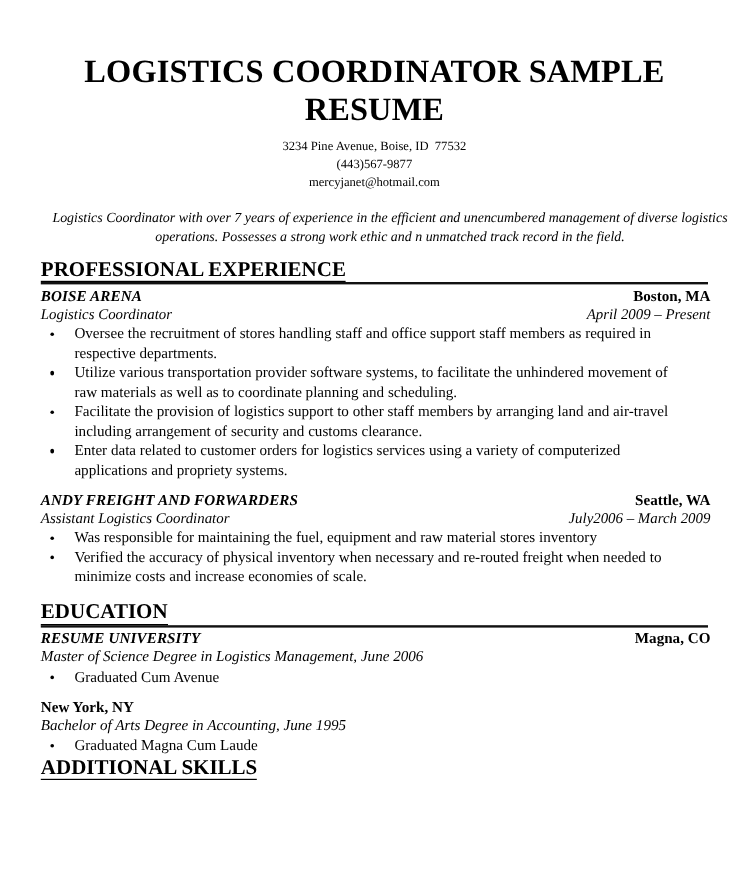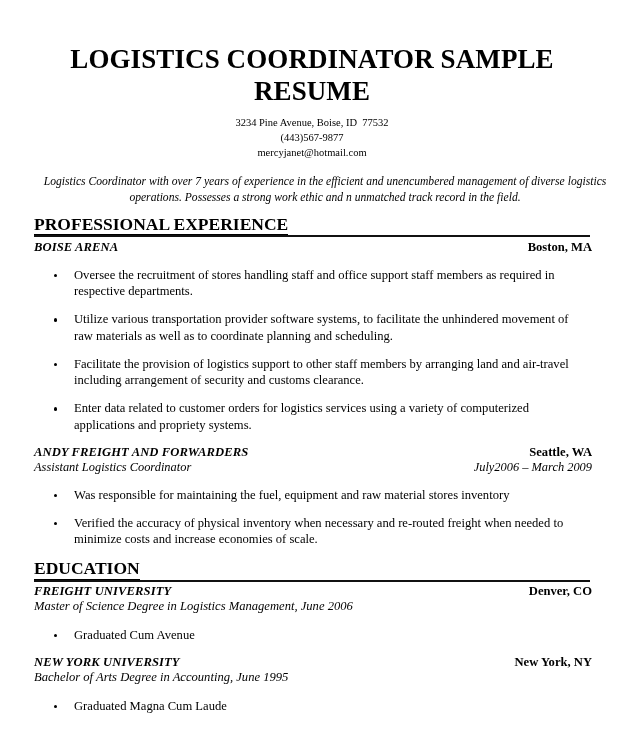--- a/index.html
+++ b/index.html
@@ -110,21 +110,21 @@
   ul.bullets {
     list-style: none;
     margin: 0;
     padding: 0;
   }
   ul.bullets li {
     position: relative;
     font-size: 12.6px;
     line-height: 1.29;
     padding-left: 28px;
-    margin: 12px;
+    margin: 0;
     max-width: 500px;
   }
   ul.bullets li::before {
     content: "";
     position: absolute;
     left: 8px;
     top: 7px;
     width: 3.4px;
     height: 3.4px;
     border-radius: 50%;
@@ -157,20 +157,24 @@
     <div>
       <span class="section-heading">PROFESSIONAL EXPERIENCE</span>
     </div>
     <hr class="section-rule">
 
     <div class="entry">
       <div class="entry-row">
         <span class="org">BOISE ARENA</span>
         <span class="location">Boston, MA</span>
       </div>
+      <div class="entry-row">
+        <span class="role">Logistics Coordinator</span>
+        <span class="dates">April 2009 – Present</span>
+      </div>
       <ul class="bullets">
         <li>Oversee the recruitment of stores handling staff and office support staff members as required in respective departments.</li>
         <li>Utilize various transportation provider software systems, to facilitate the unhindered movement of raw materials as well as to coordinate planning and scheduling.</li>
         <li>Facilitate the provision of logistics support to other staff members by arranging land and air-travel including arrangement of security and customs clearance.</li>
         <li>Enter data related to customer orders for logistics services using a variety of computerized applications and propriety systems.</li>
       </ul>
     </div>
 
     <div class="entry" style="margin-top:10px;">
       <div class="entry-row">
@@ -189,32 +193,31 @@
   </div>
 
   <div class="section" style="margin-top:12px;">
     <div>
       <span class="section-heading">EDUCATION</span>
     </div>
     <hr class="section-rule">
 
     <div class="edu-entry">
       <div class="entry-row">
-        <span class="org">FREIGHT UNIVERSITY</span>
-        <span class="location">Denver, CO</span>
+        <span class="org">RESUME UNIVERSITY</span>
+        <span class="location">Magna, CO</span>
       </div>
       <div class="edu-degree">Master of Science Degree in Logistics Management, June 2006</div>
       <ul class="bullets">
         <li>Graduated Cum Avenue</li>
       </ul>
     </div>
 
     <div class="edu-entry" style="margin-top:10px;">
       <div class="entry-row">
-        <span class="org">NEW YORK UNIVERSITY</span>
         <span class="location">New York, NY</span>
       </div>
       <div class="edu-degree">Bachelor of Arts Degree in Accounting, June 1995</div>
       <ul class="bullets">
         <li>Graduated Magna Cum Laude</li>
       </ul>
     </div>
   </div>
 
   <div class="section" style="margin-top:1px;">

